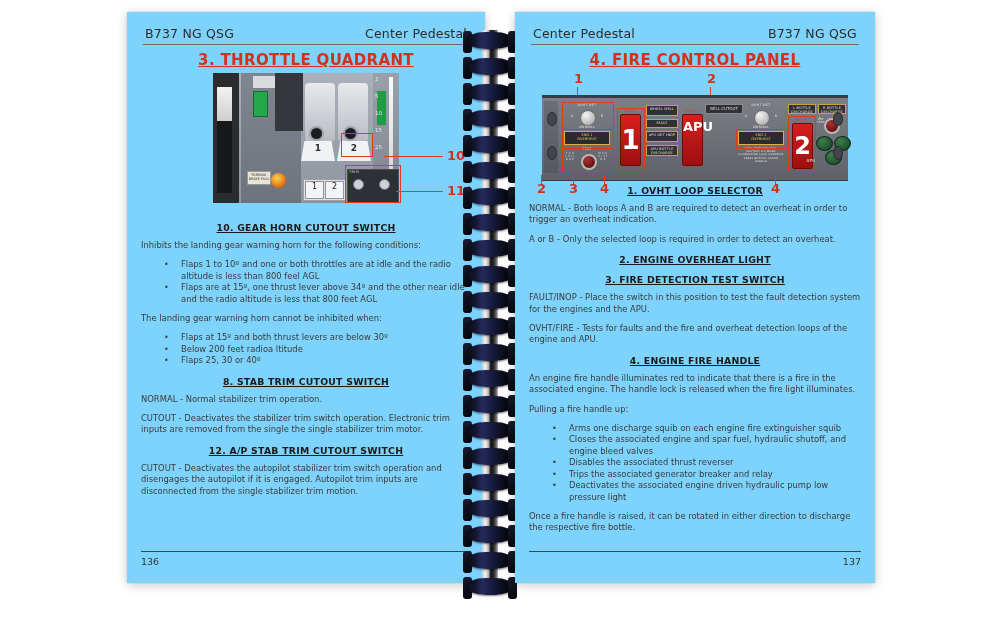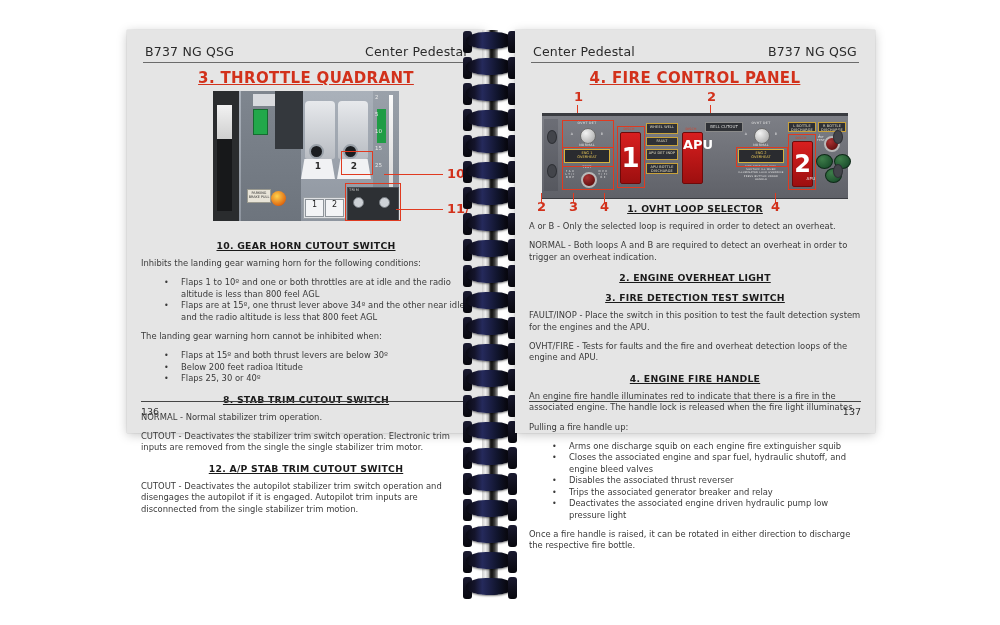--- a/index.html
+++ b/index.html
@@ -6,21 +6,21 @@
   body{
     width:1000px;height:625px;overflow:hidden;
     background:#ffffff;
     font-family:"DejaVu Sans","Liberation Sans",sans-serif;
     position:relative;
   }
   .stage{position:absolute;inset:0;}
 
   
   .page{
-    position:absolute;top:30px;height:403px;background:#e5e5e5;
+    position:absolute;top:12px;height:571px;background:#7dd3fc;
     box-shadow:0 2px 10px rgba(0,0,0,.22), 0 0 1px rgba(0,0,0,.25);
   }
   .page-left{left:127px;width:358px;}
   .page-right{left:515px;width:360px;}
 
   .pg-inner{position:absolute;inset:0;padding:14px 14px 0 14px;box-sizing:border-box;}
 
   
   .runhead{
     display:flex;justify-content:space-between;align-items:baseline;
@@ -431,22 +431,22 @@
         <div class="fcp-lead" style="left:44px;top:-6px;width:1.3px;height:10px;"></div>
         <div class="fcp-lead" style="left:75px;top:-6px;width:1.3px;height:10px;"></div>
         <div class="fcp-lead" style="left:246px;top:-6px;width:1.3px;height:10px;"></div>
         <div class="calnum" style="left:8px;top:0px;">2</div>
         <div class="calnum" style="left:40px;top:0px;">3</div>
         <div class="calnum" style="left:71px;top:0px;">4</div>
         <div class="calnum" style="left:242px;top:0px;">4</div>
       </div>
 
       <div class="sub-h" style="margin-top:-10px;">1. OVHT LOOP SELECTOR</div>
+      <p class="body">NORMAL - Both loops A and B are required to detect an overheat in order to trigger an overheat indication.</p>
       <p class="body">A or B - Only the selected loop is required in order to detect an overheat.</p>
-      <p class="body">NORMAL - Both loops A and B are required to detect an overheat in order to trigger an overheat indication.</p>
 
       <div class="sub-h">2. ENGINE OVERHEAT LIGHT</div>
 
       <div class="sub-h">3. FIRE DETECTION TEST SWITCH</div>
       <p class="body">FAULT/INOP - Place the switch in this position to test the fault detection system for the engines and the APU.</p>
       <p class="body">OVHT/FIRE - Tests for faults and the fire and overheat detection loops of the engine and APU.</p>
 
       <div class="sub-h">4. ENGINE FIRE HANDLE</div>
       <p class="body">An engine fire handle illuminates red to indicate that there is a fire in the associated engine.  The handle lock is released when the fire light illuminates.</p>
       <p class="body tight">Pulling a fire handle up:</p>

